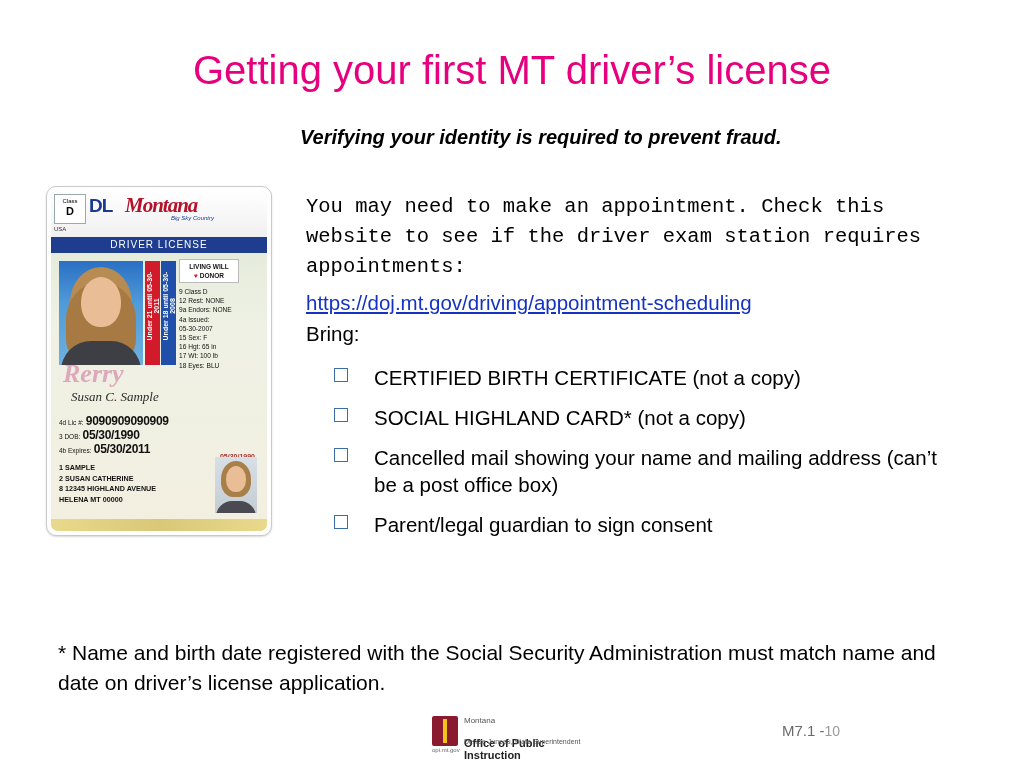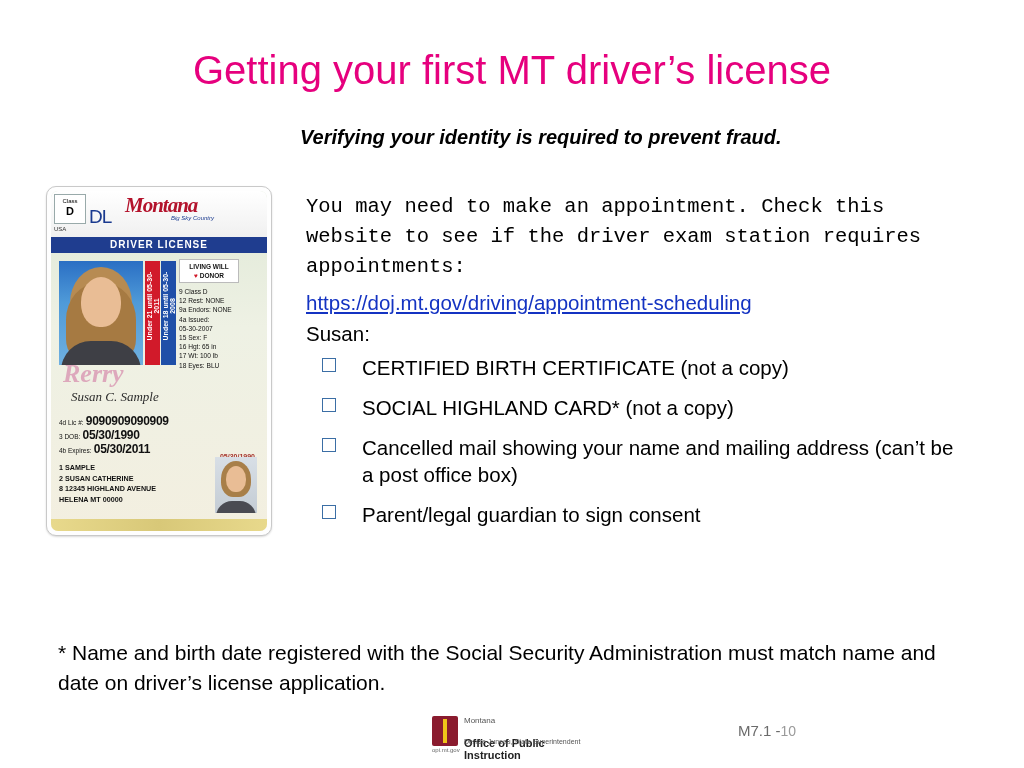--- a/index.html
+++ b/index.html
@@ -12,20 +12,21 @@
     background: #ffffff;
     font-family: "Liberation Sans", sans-serif;
     color: #000000;
     overflow: hidden;
     position: relative;
   }
   .slide {
     position: relative;
     width: 832px;
     height: 768px;
+    padding-left: 24px;
   }
   .title {
     position: absolute;
     top: 48px;
     left: 0;
     width: 1024px;
     text-align: center;
     font-size: 40px;
     color: #e6007e;
     font-family: "Liberation Sans", sans-serif;
@@ -63,21 +64,21 @@
     margin: 4px 0 2px 0;
     word-break: break-all;
   }
   .bring {
     font-size: 20.5px;
     line-height: 28px;
     margin: 0 0 6px 0;
   }
   ul.checklist {
     list-style: none;
-    margin: 4px;
+    margin: 16px;
     padding: 0;
   }
   ul.checklist li {
     position: relative;
     padding-left: 52px;
     margin-bottom: 13px;
     font-size: 20.5px;
     line-height: 27px;
   }
   ul.checklist li .box {
@@ -143,24 +144,23 @@
   .card .usa {
     position: absolute;
     left: 3px; top: 35px;
     font-size: 6px;
     color: #333;
   }
   .card .dl {
     position: absolute;
     left: 38px; top: 4px;
     font-size: 19px;
-    font-weight: normal;
+    font-weight: bold;
     color: #1a3a8f;
     letter-spacing: -1px;
-    margin-top: 11px;
   }
   .card .mont {
     position: absolute;
     left: 74px; top: 2px;
     font-size: 21px;
     font-weight: bold;
     font-style: italic;
     color: #b3122b;
     letter-spacing: -1px;
     font-family: "Liberation Serif", serif;
@@ -172,21 +172,21 @@
     color: #1a3a8f;
     font-style: italic;
   }
   .card .dlbar {
     position: absolute;
     top: 46px; left: 0; right: 0;
     height: 16px;
     background: #1f3d8f;
     color: #fff;
     font-size: 10px;
-    font-weight: bold;
+    font-weight: normal;
     text-align: center;
     line-height: 16px;
     letter-spacing: 1px;
   }
   .card .photo {
     position: absolute;
     left: 8px; top: 70px;
     width: 84px; height: 104px;
     background: linear-gradient(180deg,#2a6fc4 0%, #4f9ad8 40%, #6fb0e0 100%);
     overflow: hidden;
@@ -394,21 +394,21 @@
     left: 32px; top: 24px;
     font-size: 7px; color: #555;
   }
   .footer-logo .l4 {
     position: absolute;
     left: 0px; top: 33px;
     font-size: 6px; color: #666;
   }
   .page-num {
     position: absolute;
-    right: 36px;
+    right: 16px;
     top: 722px;
     font-size: 15px;
     color: #6b6b6b;
   }
   .page-num .num { color: #9a9a9a; font-size: 14px; }
 </style>
 </head>
 <body>
 
 <div class="slide">
@@ -496,21 +496,21 @@
         <div class="s"></div>
       </div>
 
       <div class="bottomband"></div>
     </div>
   </div>
 
   <div class="body-col">
     <p class="para">You may need to make an appointment. Check this website to see if the driver exam station requires appointments:</p>
     <a class="link" href="#">https://doj.mt.gov/driving/appointment-scheduling</a>
-    <div class="bring">Susan:</div>
+    <div class="bring">Bring:</div>
     <ul class="checklist">
       <li><span class="box"></span><span>CERTIFIED BIRTH CERTIFICATE (not a copy)</span></li>
       <li><span class="box"></span><span>SOCIAL HIGHLAND CARD* (not a copy)</span></li>
       <li><span class="box"></span><span>Cancelled mail showing your name and mailing address (can’t be a post office box)</span></li>
       <li><span class="box"></span><span>Parent/legal guardian to sign consent</span></li>
     </ul>
   </div>
 
   <div class="footnote">* Name and birth date registered with the Social Security Administration must match name and date on driver’s license application.</div>
 

